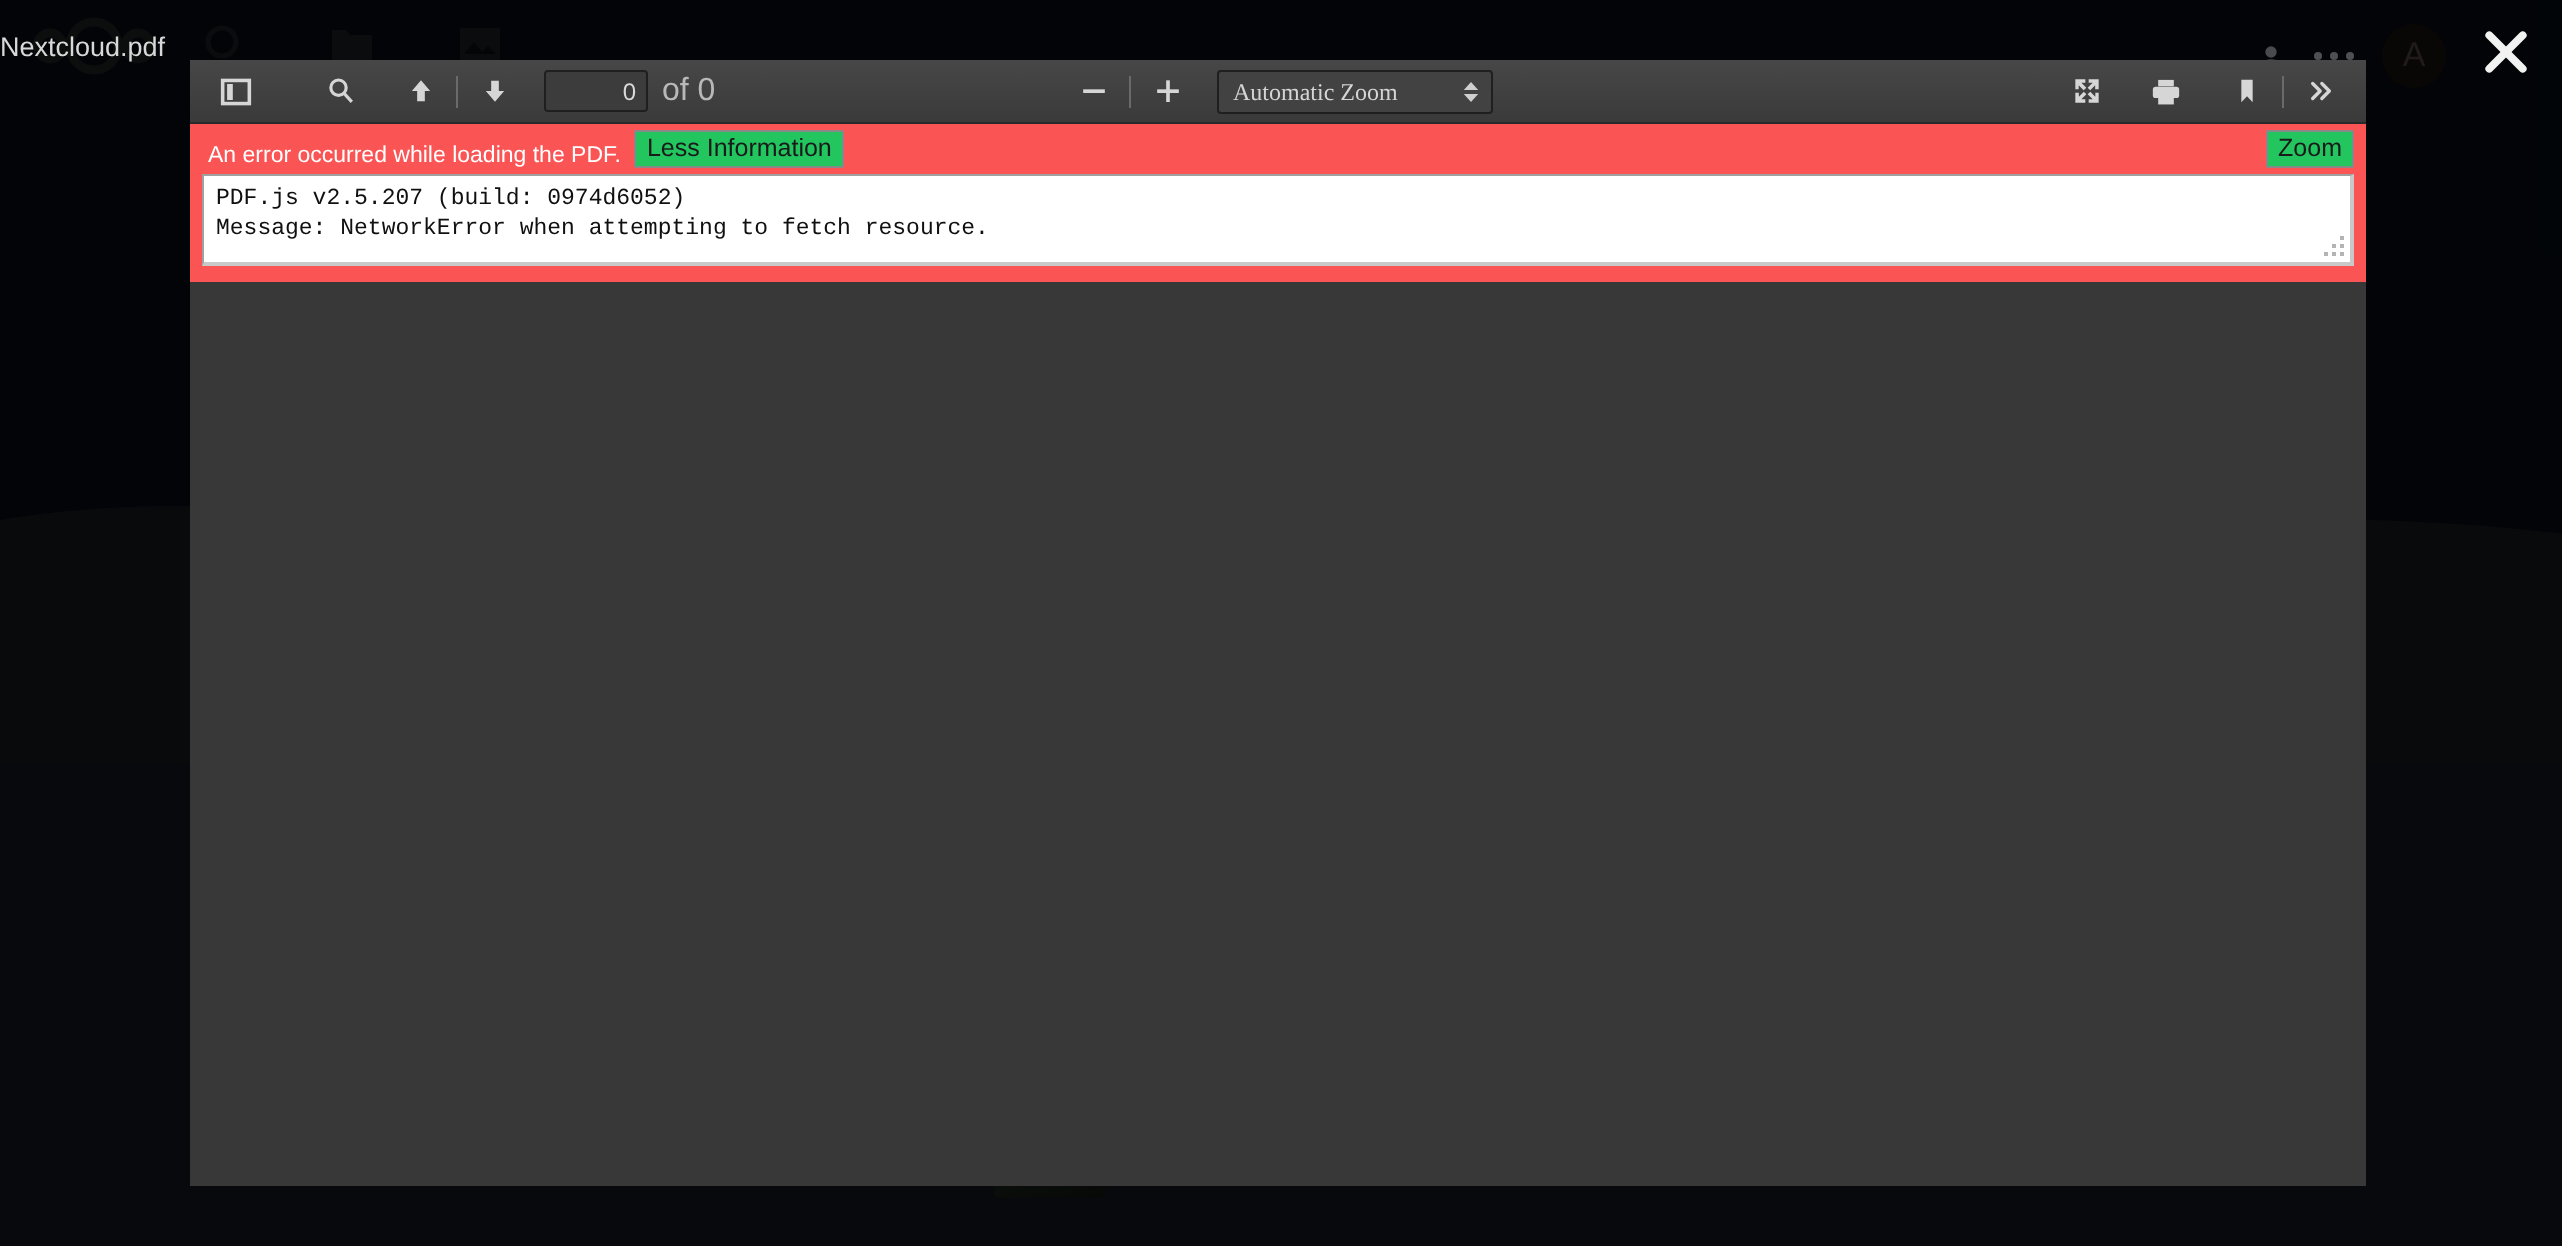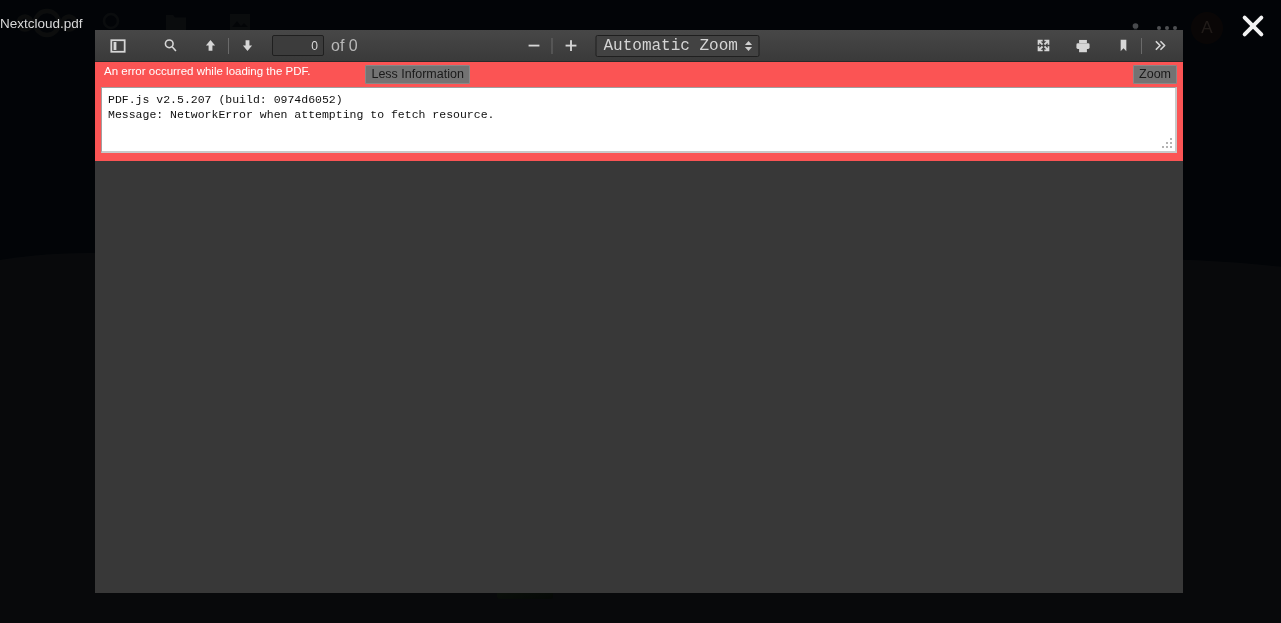--- a/index.html
+++ b/index.html
@@ -212,23 +212,23 @@
     white-space: nowrap;
   }
 
   #zoom-select {
     height: 22px;
     min-width: 138px;
     background: #424242;
     border: 1px solid #1f1f1f;
     border-radius: 2px;
     color: #d5d5d5;
-    font-size: 16px;
+    font-size: 12px;
     padding: 0 20px 0 7px;
-    font-family: Liberation Mono, monospace;
+    font-family: Liberation Serif, serif;
     appearance: none;
     -webkit-appearance: none;
     cursor: pointer;
   }
   .select-wrap { position: relative; display: flex; align-items: center; }
   .select-arrows {
     position: absolute;
     right: 7px;
     pointer-events: none;
     display: flex;
@@ -236,50 +236,49 @@
     gap: 2px;
   }
 
   
   #error-wrapper {
     background: #fb5454;
     padding: 3px 5px 8px 5px;
   }
   #error-row {
     display: flex;
-    align-items: flex-start;
+    align-items: flex-end;
     padding: 0 1px 3px 4px;
     position: relative;
-    gap: 48px;
   }
   #error-msg {
     color: #ffffff;
     font-size: 11.5px;
     margin-right: 7px;
     white-space: nowrap;
   }
   .gray-btn {
-    background: #737373;
+    background: #22c55e;
     border: 1px solid #888888;
     color: #1a1a1a;
     font-size: 12.5px;
     padding: 1px 5px;
     line-height: 15px;
     cursor: pointer;
     border-radius: 1px;
     font-family: "Liberation Sans", sans-serif;
   }
   #error-close-btn { margin-left: auto; }
 
   #error-more {
     background: #ffffff;
     border: 1px solid #a0a0a0;
     border-right: 2px solid #c9c9c9;
     border-bottom: 2px solid #c9c9c9;
-    height: 66px;
+    height: 46px;
     margin: 0 1px;
     padding: 4px 6px;
     overflow: hidden;
     position: relative;
     resize: none;
   }
   #error-more pre {
     color: #101010;
     font-family: "Liberation Mono", "DejaVu Sans Mono", monospace;
     font-size: 11.5px;

